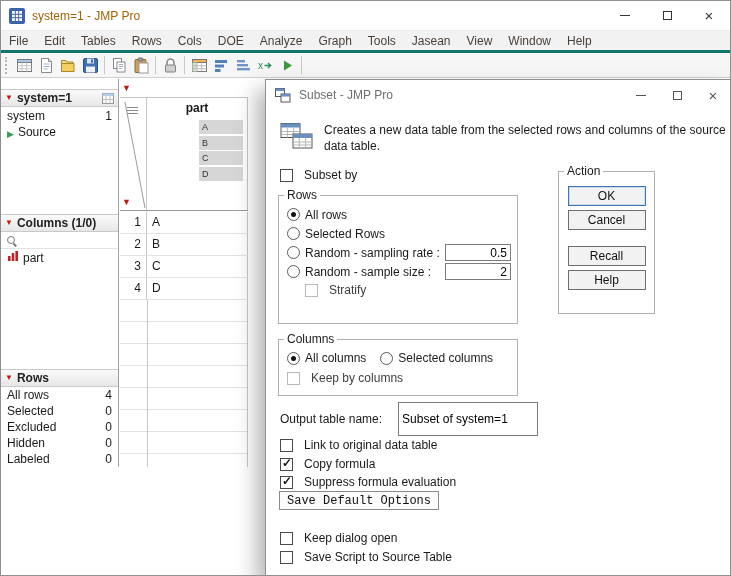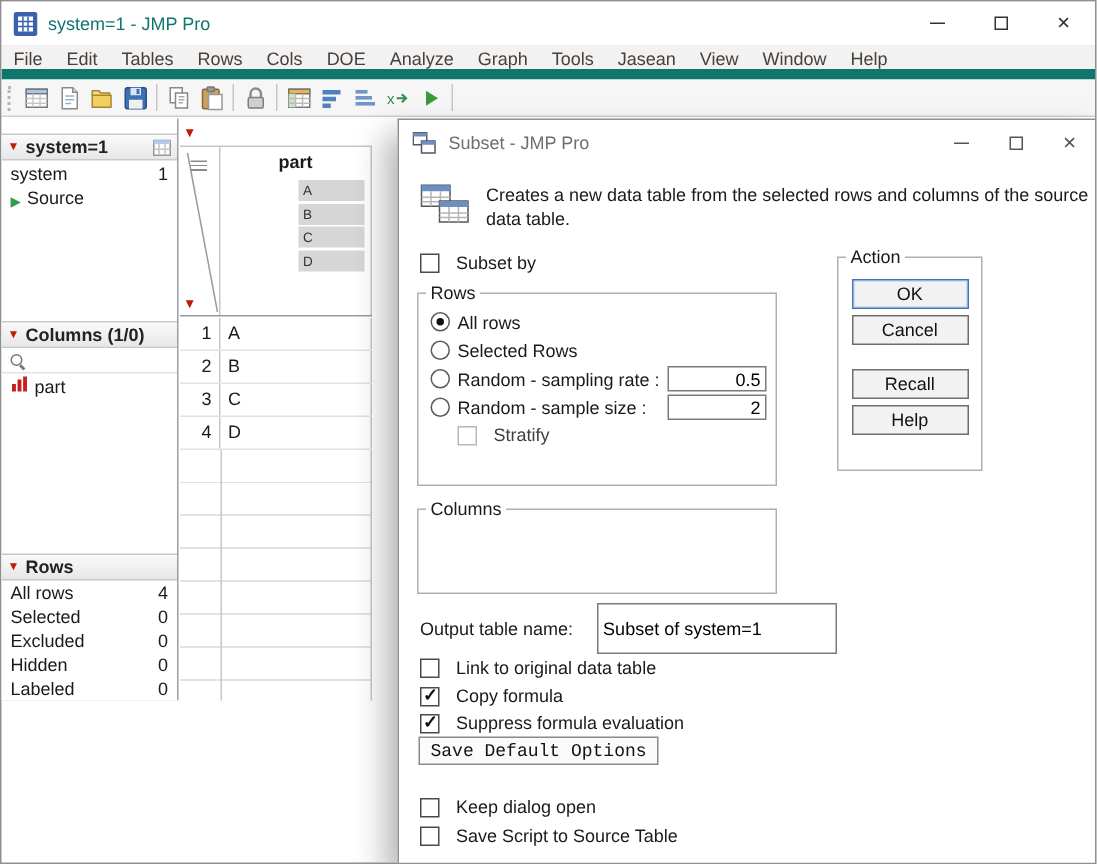--- a/index.html
+++ b/index.html
@@ -5,27 +5,27 @@
   *{margin:0;padding:0;box-sizing:border-box}
   html{background:#ddd}
   body{
     width:731px;height:576px;position:relative;overflow:hidden;
     font-family:"Liberation Sans",sans-serif;font-size:12px;color:#1a1a1a;
     background:#fff;border:1px solid #8f8f8f;
   }
   
   .titlebar{position:absolute;left:0;top:0;right:0;height:30px;background:#fff;display:flex;align-items:center;border-bottom:1px solid #ececec}
   .titlebar .app-icon{margin-left:8px;display:flex}
-  .titlebar .title{margin-left:7px;font-size:12px;color:#0f766e}
+  .titlebar .title{margin-left:7px;font-size:12px;color:#a16207}
   .win-controls{margin-left:auto;display:flex;height:100%}
   .win-btn{width:42px;height:100%;display:flex;align-items:center;justify-content:center;color:#333}
   .glyph-min{width:10px;height:1px;background:#333;display:block}
   .glyph-max{width:9px;height:9px;border:1px solid #333;display:block}
   .glyph-close{font-size:15px;line-height:1;color:#333}
-  .menubar{position:absolute;left:0;top:30px;right:0;height:22px;background:#f2f2f2;border-bottom:7px solid #0f766e;display:flex;align-items:center;color:#4a403a}
+  .menubar{position:absolute;left:0;top:30px;right:0;height:22px;background:#f2f2f2;border-bottom:3px solid #0f766e;display:flex;align-items:center;color:#4a403a}
   .menu-item{padding:0 8px;font-size:12px;height:100%;display:flex;align-items:center}
   .toolbar{position:absolute;left:0;top:52px;right:0;height:25px;background:#f6f6f6;border-bottom:1px solid #cfcfcf;display:flex;align-items:center;padding-left:3px}
   .grip{width:4px;height:17px;border-left:2px dotted #b5b5b5;margin:0 4px 0 1px}
   .tb-icon{width:22px;height:21px;display:flex;align-items:center;justify-content:center}
   .tb-sep{width:1px;height:18px;background:#c6c6c6;margin:0 3px}
   
   .sidebar{position:absolute;left:0;top:78px;width:118px;height:388px;background:#fff;border-right:1px solid #9aa0a6;border-bottom:1px solid #c9c9c9;padding-top:10px}
   .panel{background:#fff}
   .p-table{height:125px}
   .p-cols{height:155px}
@@ -90,21 +90,21 @@
   .stratify-row{padding-left:26px;margin-top:2px}
   .action-group{left:292px;top:84px;width:97px;height:150px}
   .btn{display:block;width:78px;height:20px;margin:4px auto 0;background:#f2f2f2;border:1px solid #6e6e6e;font-size:12px;font-family:inherit;color:#111}
   .btn-ok{margin-top:8px;border-color:#3f74b8;box-shadow:inset 0 0 0 1px #cddcf0}
   .btn-recall{margin-top:16px}
   .cols-group{left:12px;top:252px;width:240px;height:64px;padding-top:2px}
   .opt-inline{display:flex;gap:14px;padding-left:8px;margin-top:3px}
   .opt-inline .rb-item{display:flex;align-items:center;gap:5px}
   .keepby-row{margin-top:6px;padding-left:8px}
   .output-row{position:absolute;left:14px;top:322px;display:flex;align-items:center;gap:16px}
-  .output-input{width:160px;height:19px;border:1px solid #7b7b7b;padding:16px 3px;font-size:12px;font-family:inherit}
+  .output-input{width:140px;height:19px;border:1px solid #7b7b7b;padding:16px 3px;font-size:12px;font-family:inherit}
   .cb-link{position:absolute;left:14px;top:358px}
   .cb-copy{position:absolute;left:14px;top:377px}
   .cb-suppress{position:absolute;left:14px;top:395px}
   .save-default{position:absolute;left:13px;top:411px;height:19px;padding:0 7px;background:#fbfbfb;border:1px solid #8a8a8a;font-size:12px;font-family:Liberation Mono, monospace;color:#111}
   .cb-keep{position:absolute;left:14px;top:451px}
   .cb-script{position:absolute;left:14px;top:470px}
 </style>
 </head>
 <body>
 
@@ -421,20 +421,34 @@
   <fieldset class="action-group">
     <legend>Action</legend>
     <button class="btn btn-ok">OK</button>
     <button class="btn">Cancel</button>
     <button class="btn btn-recall">Recall</button>
     <button class="btn">Help</button>
   </fieldset>
 
   <fieldset class="cols-group">
     <legend>Columns</legend>
+    <div class="opt-inline">
+      <span class="rb-item">
+        <span class="rb checked"></span>
+        <span>All columns</span>
+      </span>
+      <span class="rb-item">
+        <span class="rb"></span>
+        <span>Selected columns</span>
+      </span>
+    </div>
+    <div class="cb-row keepby-row disabled">
+      <span class="cb"></span>
+      <span>Keep by columns</span>
+    </div>
   </fieldset>
 
   <div class="output-row">
     <span>Output table name:</span>
     <input class="output-input" value="Subset of system=1" style="">
   </div>
 
   <div class="cb-row cb-link">
     <span class="cb"></span>
     <span>Link to original data table</span>

